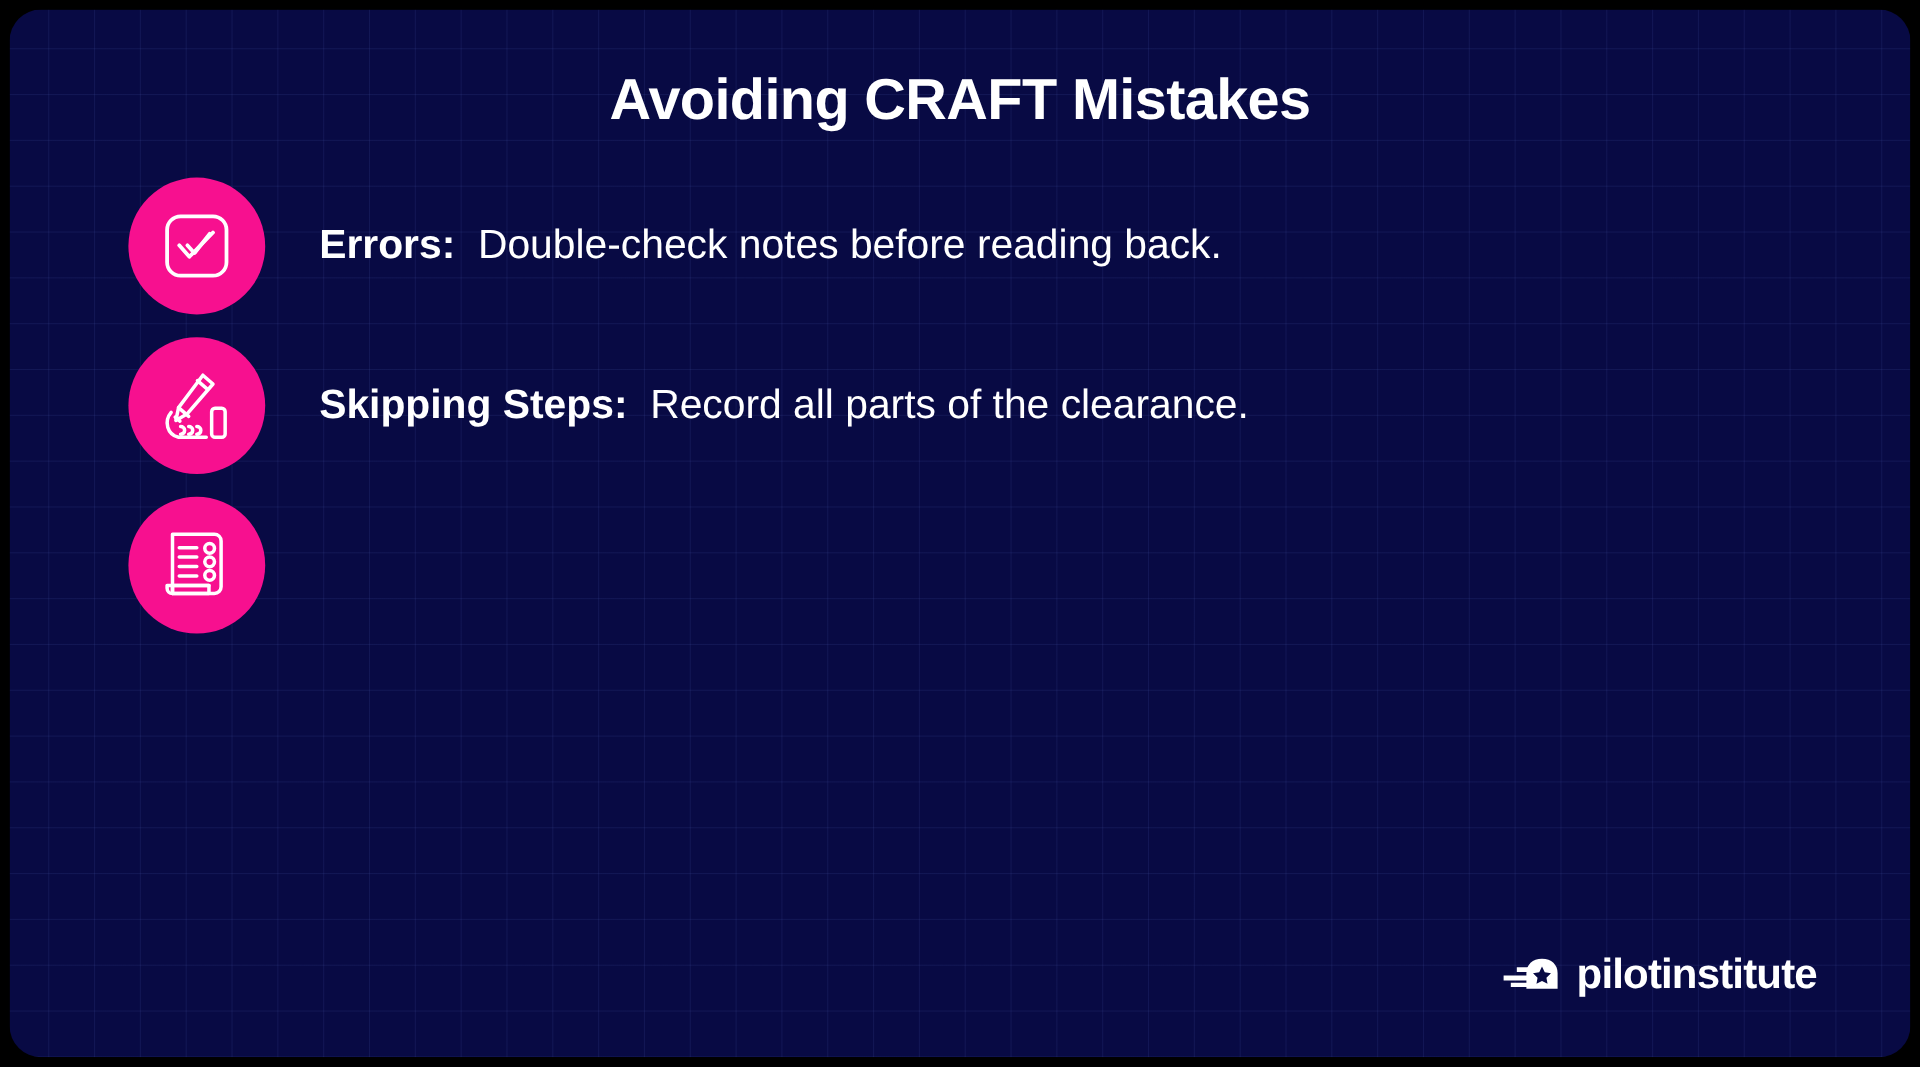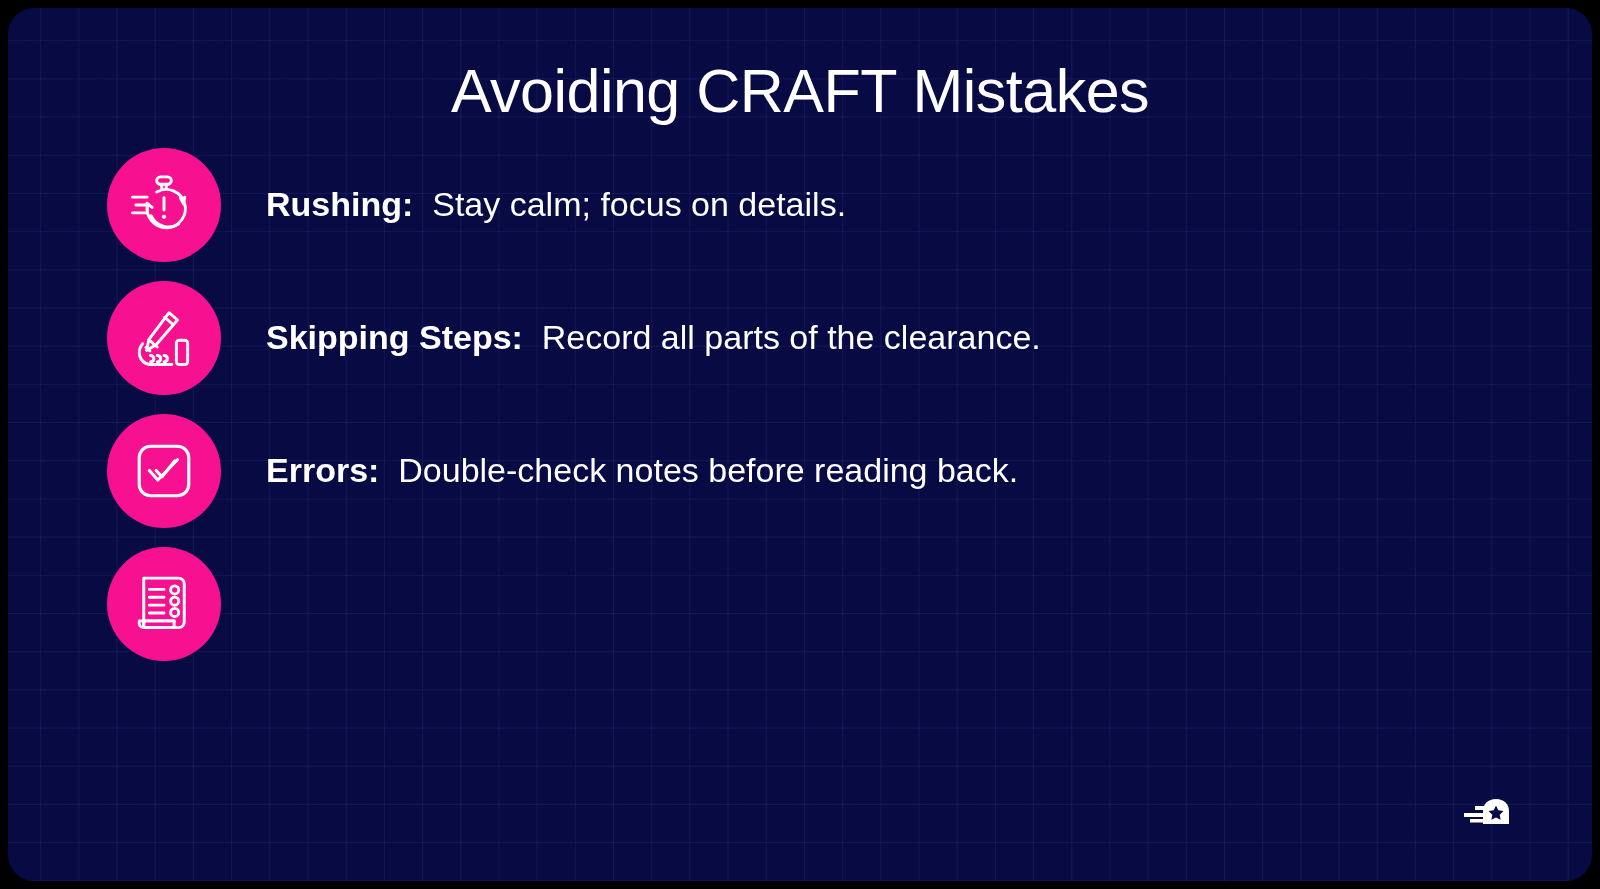--- a/index.html
+++ b/index.html
@@ -30,22 +30,22 @@
     overflow: hidden;
   }
 
   #title {
     position: absolute;
     top: 50px;
     left: 0;
     width: 100%;
     text-align: center;
     color: #ffffff;
-    font-size: 61px;
-    font-weight: normal;
+    font-size: 48px;
+    font-weight: bold;
     letter-spacing: -0.5px;
     line-height: 1.1;
   }
 
   #rows {
     position: absolute;
     top: 130px;
     left: 0;
     width: 100%;
   }
@@ -115,72 +115,53 @@
 </style>
 </head>
 <body>
 
 <div id="card">
 
   <div id="title">Avoiding CRAFT Mistakes</div>
 
   <div id="rows">
 
+
     <div class="row">
       <div class="icon-badge">
-        <svg viewBox="0 0 64 64" fill="none" stroke="#ffffff" stroke-width="2.6" stroke-linecap="round" stroke-linejoin="round">
-          <rect x="25.5" y="7" width="13" height="6.5" rx="3.25"></rect>
-          <path d="M30 13.5v3.5M34 13.5v3.5"></path>
-          <path d="M25.5 20.5a17 17 0 1 1 -8.2 11.5"></path>
-          <path d="M20.5 41.5a17 17 0 0 0 24.5 7.5"></path>
-          <path d="M46.5 25.5l2.8 5.4 1.2-5.9"></path>
-          <path d="M17.2 36.4l-0.4-6.1 4.6 3.9"></path>
-          <path d="M32 25.5v11"></path>
-          <circle cx="32" cy="42.5" r="1.9" fill="#ffffff" stroke="none"></circle>
-          <path d="M4 25h13M7 32h10M4 39h13"></path>
+        <svg viewBox="0 0 64 64" fill="none" stroke="#ffffff" stroke-width="2.8" stroke-linecap="round" stroke-linejoin="round">
+          <rect x="10" y="10" width="44" height="44" rx="10"></rect>
+          <path d="M19 31.5l7.5 8.5L44 22"></path>
+          <path d="M25 31.5l5 5.5"></path>
+          <path d="M30.5 37l11-14"></path>
         </svg>
       </div>
       <div class="row-text">
-        <span class="lbl">Rushing:&nbsp;</span>
-        <span class="dsc">Stay calm; focus on details.</span>
+        <span class="lbl">Errors:&nbsp;</span>
+        <span class="dsc">Double-check notes before reading back.</span>
       </div>
     </div>
 
     <div class="row">
       <div class="icon-badge">
         <svg viewBox="0 0 64 64" fill="none" stroke="#ffffff" stroke-width="2.6" stroke-linecap="round" stroke-linejoin="round">
           <path d="M36.5 9.5l7.5 6.5-19 22-8.5 5 2-9.5z"></path>
           <path d="M32.5 13.5l7.5 6.5"></path>
           <path d="M18.5 33.5l7.5 6.5"></path>
           <path d="M16 40.5l3.5 3"></path>
           <path d="M13 37c-2.5 3-3.5 7.5-2.5 11 1 3.5 4 6.5 8 7.5h20.5"></path>
           <path d="M20 47.5c1.5 0 3 1 3 2.8s-1.3 2.9-3 2.9"></path>
           <path d="M26 47.5c1.6 0 3 1 3 2.8s-1.3 2.9-3 2.9"></path>
           <path d="M32 47.5c1.6 0 3 1 3 2.8s-1.3 2.9-3 2.9"></path>
           <rect x="43" y="34" width="10" height="21.5" rx="2.5"></rect>
         </svg>
       </div>
       <div class="row-text">
         <span class="lbl">Skipping Steps:&nbsp;</span>
         <span class="dsc">Record all parts of the clearance.</span>
-      </div>
-    </div>
-
-    <div class="row">
-      <div class="icon-badge">
-        <svg viewBox="0 0 64 64" fill="none" stroke="#ffffff" stroke-width="2.8" stroke-linecap="round" stroke-linejoin="round">
-          <rect x="10" y="10" width="44" height="44" rx="10"></rect>
-          <path d="M19 31.5l7.5 8.5L44 22"></path>
-          <path d="M25 31.5l5 5.5"></path>
-          <path d="M30.5 37l11-14"></path>
-        </svg>
-      </div>
-      <div class="row-text">
-        <span class="lbl">Errors:&nbsp;</span>
-        <span class="dsc">Double-check notes before reading back.</span>
       </div>
     </div>
 
     <div class="row">
       <div class="icon-badge">
         <svg viewBox="0 0 64 64" fill="none" stroke="#ffffff" stroke-width="2.6" stroke-linecap="round" stroke-linejoin="round">
           <path d="M14 9h31a5 5 0 0 1 5 5v34a5 5 0 0 1-5 5H14z"></path>
           <path d="M14 53v-6h27"></path>
           <path d="M10 47h31v6a0 0 0 0 1 0 0H14a4 4 0 0 1-4-4z"></path>
           <path d="M19 19h13M19 26h13M19 33h13M19 40h13"></path>
@@ -194,15 +175,16 @@
 
   </div>
 
   <div id="logo">
     <svg class="mark" viewBox="0 0 52 36">
       <path d="M2 20h20v4H2zM8 26h16v3.5H8z" fill="#ffffff"></path>
       <path d="M13 13h14v4H13z" fill="#ffffff"></path>
       <path d="M34 6c-8 0-13 5-13 12v13h26V18c0-7-5-12-13-12z" fill="#ffffff"></path>
       <path d="M34 12.5l2.3 4.7 5.2.8-3.8 3.7.9 5.1-4.6-2.4-4.6 2.4.9-5.1-3.8-3.7 5.2-.8z" fill="#080a44"></path>
     </svg>
+    <span class="word">pilotinstitute</span>
   </div>
 
 </div>
 
 </body></html>

